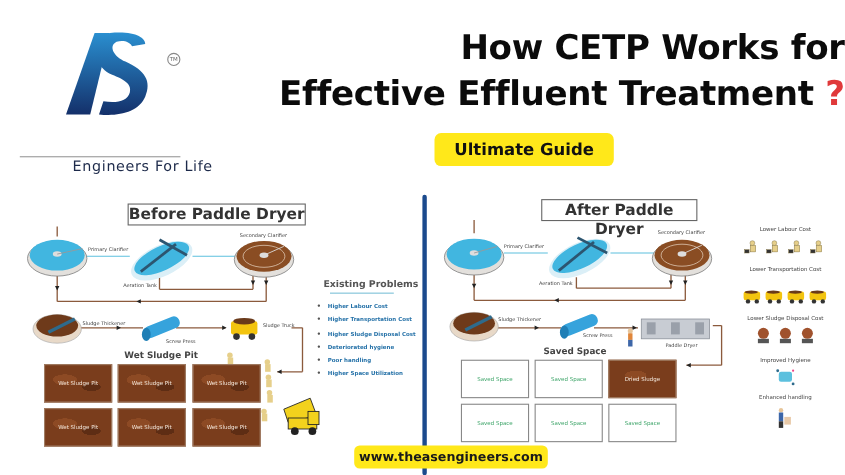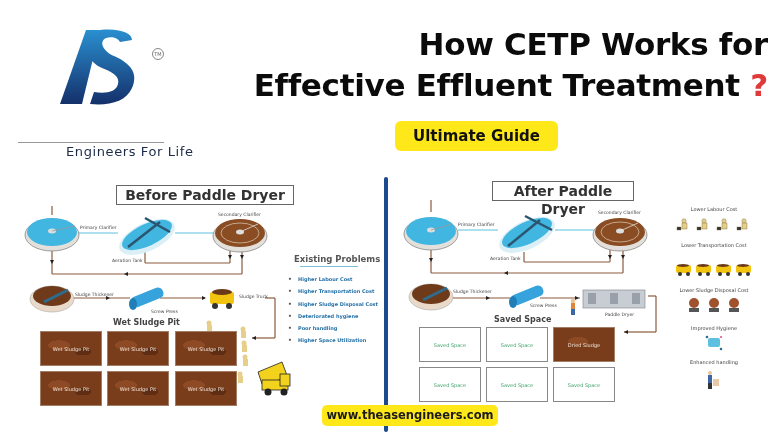--- a/index.html
+++ b/index.html
@@ -68,21 +68,21 @@
 </div>
 
 <div class="title">
   <div>How CETP Works for</div>
   <div><span>Effective Effluent Treatment</span> <span class="q">?</span></div>
 </div>
 <div class="guide-badge">Ultimate Guide</div>
 
 <div class="divider"></div>
 
-<div class="panel-title" style="left:116px; top:185px; width:178px;">Before Paddle Dryer</div>
+<div class="panel-title" style="left:116px; top:185px; width:162px;">Before Paddle Dryer</div>
 
 <svg style="left:0; top:0;" width="384" height="432">
   <g stroke="#8b5a3c" stroke-width="1.2" fill="none">
     <line x1="52" y1="206" x2="52" y2="215"></line>
     <line x1="52" y1="250" x2="52" y2="274"></line>
     <line x1="52" y1="274" x2="242" y2="274"></line>
     <line x1="242" y1="249" x2="242" y2="274"></line>
     <line x1="230" y1="249" x2="230" y2="263"></line>
     <line x1="230" y1="263" x2="145" y2="263"></line>
     <line x1="145" y1="263" x2="145" y2="252"></line>

